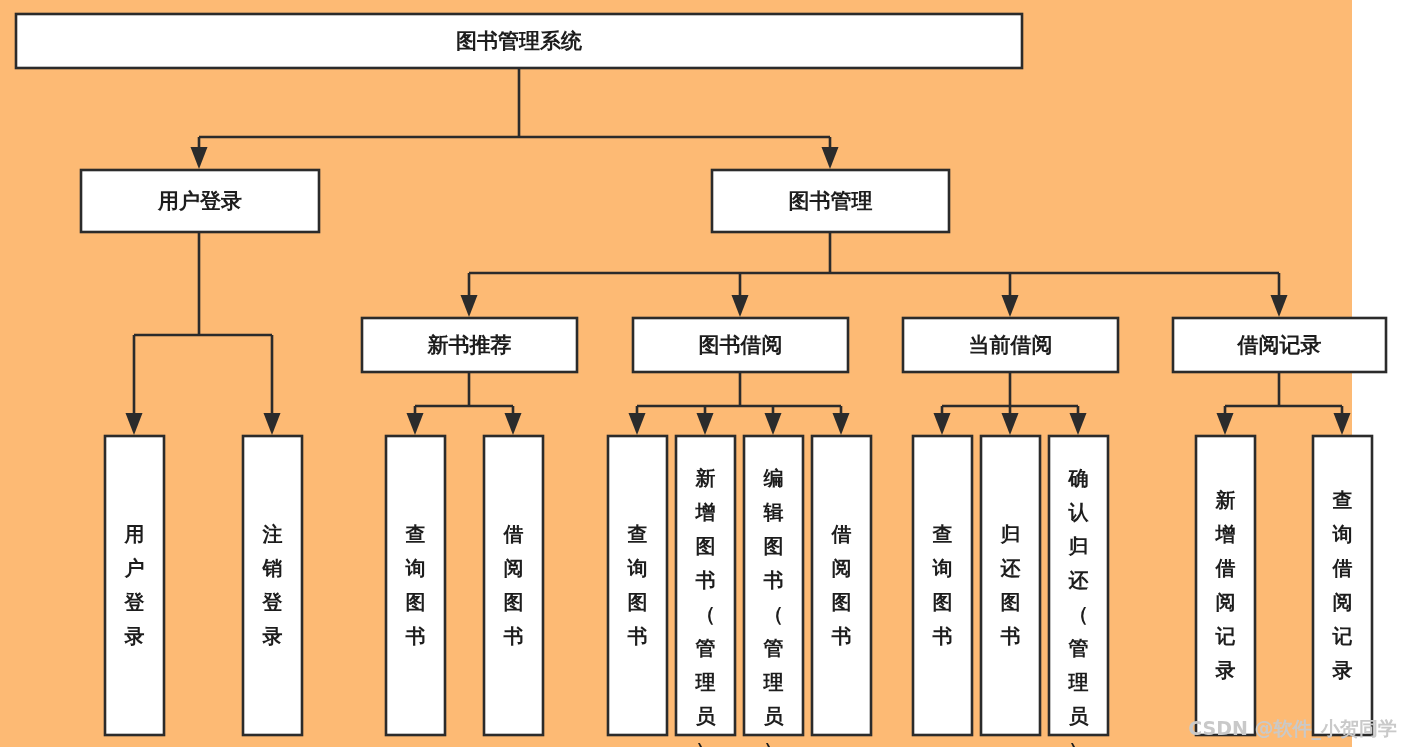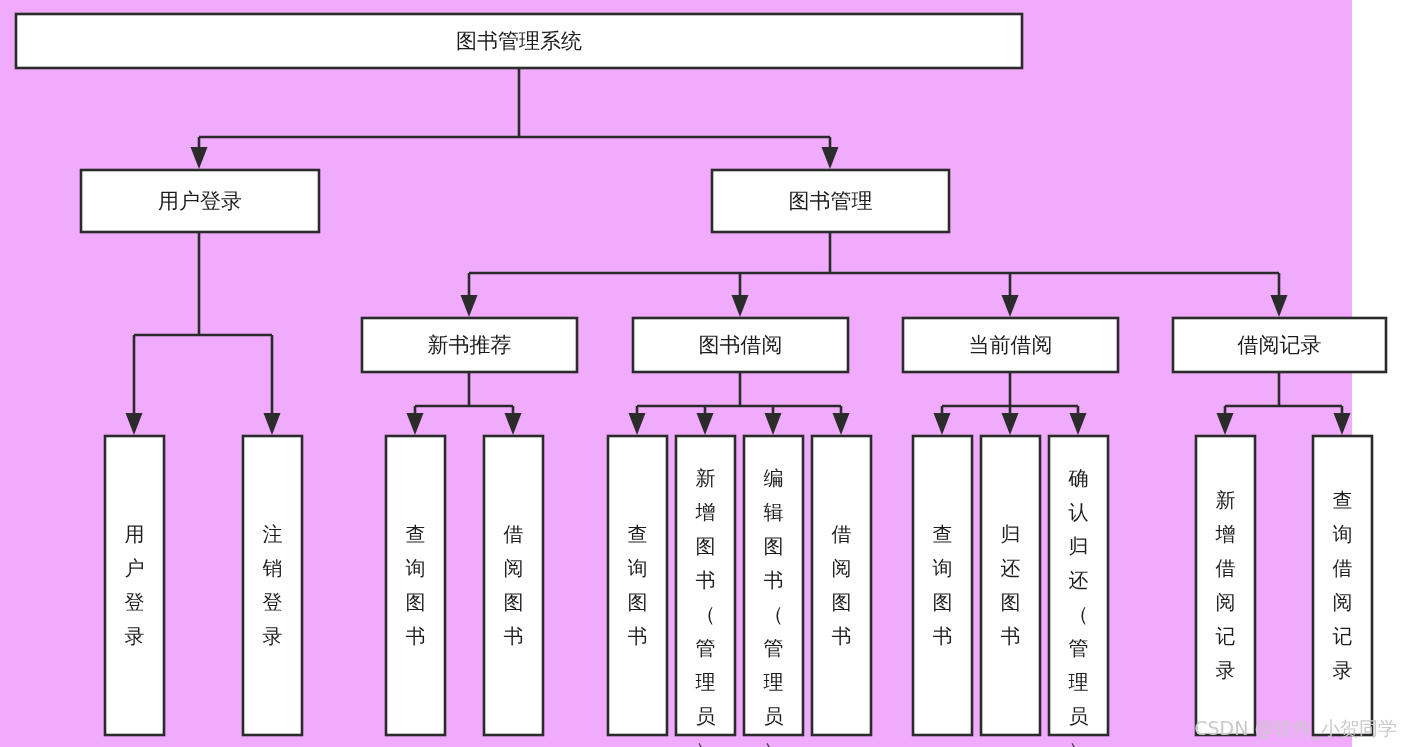--- a/index.html
+++ b/index.html
@@ -12,21 +12,22 @@
     width: 1405px;
     height: 747px;
     font-family: "DejaVu Sans", "Liberation Sans", sans-serif;
     overflow: hidden;
     position: relative;
   }
   #diagram-root {
     position: relative;
     width: 1352px;
     height: 747px;
-    background: #f0abfc;
+    background: #fdba74;
+    font-weight: bold;
   }
   svg.diagram-canvas {
     position: absolute;
     left: 0;
     top: 0;
     width: 1405px;
     height: 747px;
     display: block;
   }
   .node-box {

